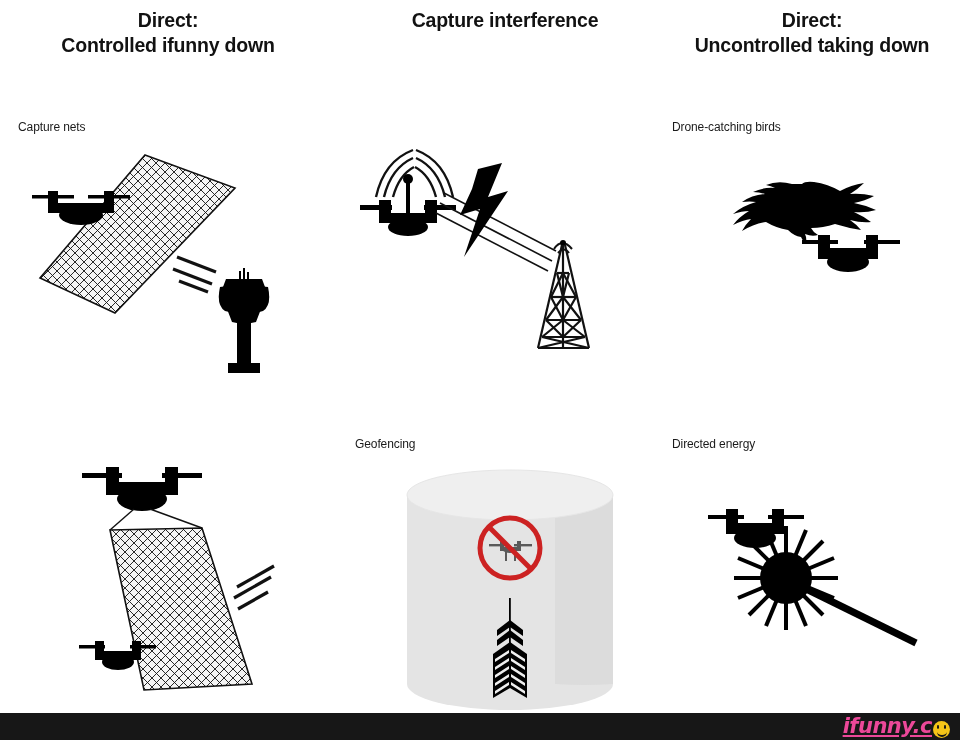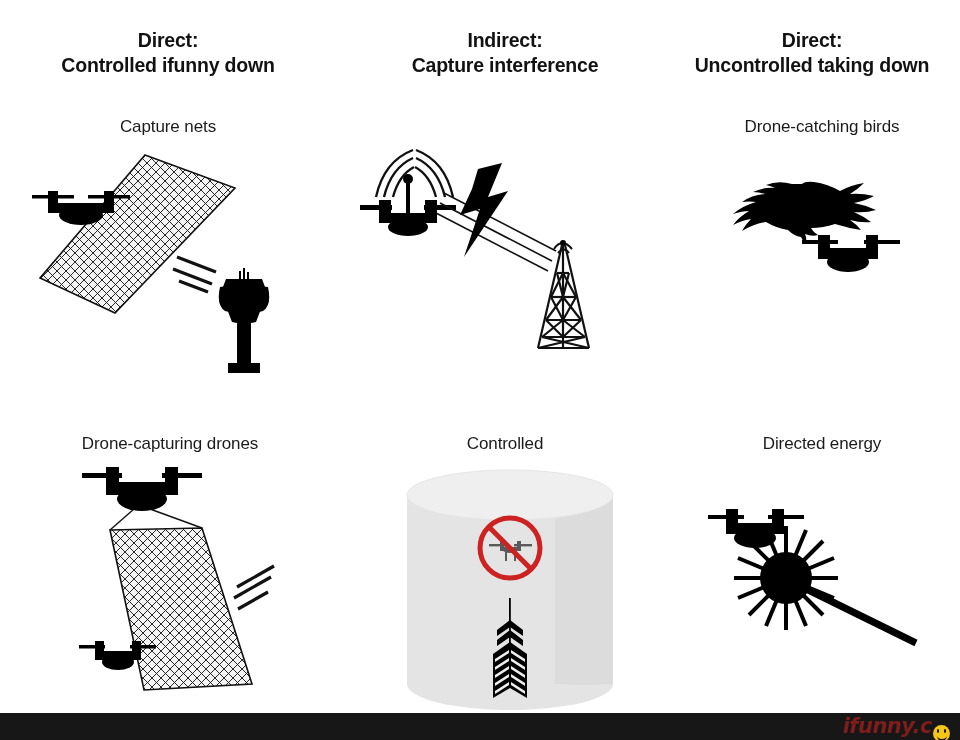--- a/index.html
+++ b/index.html
@@ -17,56 +17,56 @@
   
   .col-header{
     position:absolute;
     text-align:center;
     font-weight:bold;
     font-size:19.5px;
     line-height:25px;
     letter-spacing:-0.2px;
     color:#121212;
     white-space:nowrap;
-    margin-top:20px;
   }
   .col-header .ln{display:block;}
 
   
   .caption{
     position:absolute;
-    text-align:center;
-    font-size:17px;
+    text-align:left;
+    font-size:12px;
     line-height:22px;
     color:#1b1b1b;
     white-space:nowrap;
     letter-spacing:-0.1px;
   }
 
   
   .figure{position:absolute;}
   .figure svg{display:block;overflow:visible;}
 
   
   #footer-bar{
     position:absolute;left:0;top:713px;width:960px;height:27px;
     background:#171717;
   }
   #watermark{
     position:absolute;
     right:10px;top:714px;
     height:25px;
-    display:flex;align-items:flex-end;
+    display:flex;align-items:center;
     font-family:"DejaVu Sans", sans-serif;
     font-weight:bold;
     font-size:21px;
     font-style:italic;
-    color:#7f1d1d;
+    color:#ec4899;
     letter-spacing:-0.5px;
     line-height:25px;
+    text-decoration:underline;
   }
   #watermark .smiley{
     display:inline-block;
     width:17px;height:17px;
     border-radius:50%;
     background:#f5c518;
     position:relative;
     margin-left:1px;
     top:3px;
   }
@@ -86,34 +86,32 @@
 <body>
 
 <div id="board">
 
   <div class="col-header" style="left:18px;top:8px;width:300px;">
     <span class="ln">Direct:</span>
     <span class="ln">Controlled ifunny down</span>
   </div>
 
   <div class="col-header" style="left:355px;top:8px;width:300px;">
-    <span class="ln">Indirect:</span>
     <span class="ln">Capture interference</span>
   </div>
 
   <div class="col-header" style="left:662px;top:8px;width:300px;">
     <span class="ln">Direct:</span>
     <span class="ln">Uncontrolled taking down</span>
   </div>
 
   <div class="caption" style="left:18px;top:116px;width:300px;">Capture nets</div>
   <div class="caption" style="left:672px;top:116px;width:300px;">Drone-catching birds</div>
 
-  <div class="caption" style="left:20px;top:433px;width:300px;">Drone-capturing drones</div>
-  <div class="caption" style="left:355px;top:433px;width:300px;">Controlled</div>
+  <div class="caption" style="left:355px;top:433px;width:300px;">Geofencing</div>
   <div class="caption" style="left:672px;top:433px;width:300px;">Directed energy</div>
 
   <div class="figure" style="left:30px;top:145px;width:300px;height:235px;">
     <svg width="300" height="235" viewBox="0 0 300 235">
       <defs>
         <pattern id="mesh1" width="9" height="9" patternUnits="userSpaceOnUse">
           <rect width="9" height="9" fill="#f4f4f4"></rect>
           <path d="M0 0 L9 9 M9 0 L0 9" stroke="#111" stroke-width="0.9"></path>
         </pattern>
       </defs>

